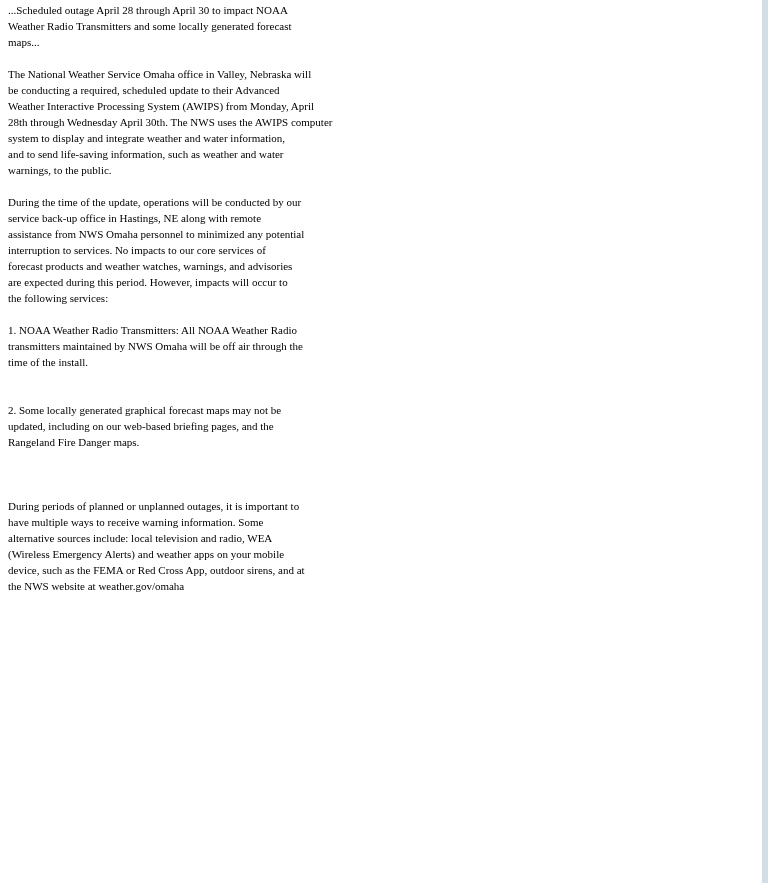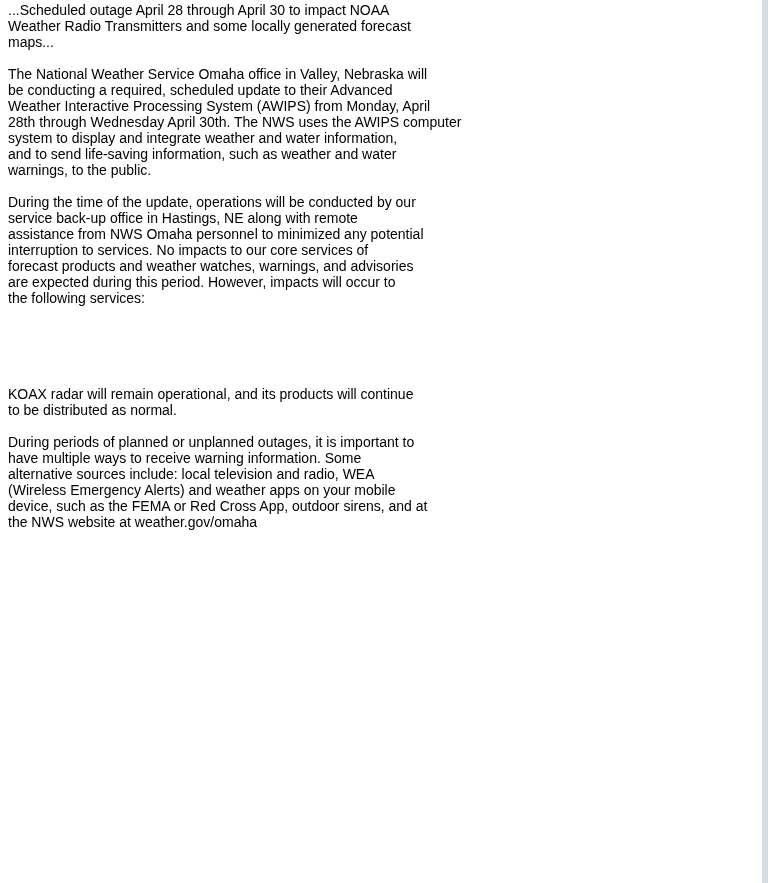--- a/index.html
+++ b/index.html
@@ -31,22 +31,22 @@
     height: 883px;
     background: #d3dde4;
   }
   #document-body {
     position: absolute;
     top: 2px;
     left: 8px;
     right: 8px;
   }
   .text-block {
-    font-family: Liberation Sans, sans-serif;
-    font-size: 14px;
+    font-family: Liberation Serif, serif;
+    font-size: 11px;
     line-height: 16px;
     color: #000000;
     white-space: pre-wrap;
     letter-spacing: 0;
     margin: 0;
     font-weight: 400;
   }
   .spacer {
     height: 16px;
     line-height: 16px;
@@ -76,30 +76,34 @@
 
     <pre class="text-block">During the time of the update, operations will be conducted by our
 service back-up office in Hastings, NE along with remote
 assistance from NWS Omaha personnel to minimized any potential
 interruption to services. No impacts to our core services of
 forecast products and weather watches, warnings, and advisories
 are expected during this period. However, impacts will occur to
 the following services:</pre>
     <div class="spacer"> </div>
 
+    <pre class="text-block">1. NOAA Weather Radio Transmitters: All NOAA Weather Radio
+transmitters maintained by NWS Omaha will be off air through the
+time of the install.</pre>
     <div class="spacer"> </div>
 
     <div class="spacer"> </div>
 
+    <pre class="text-block">2. Some locally generated graphical forecast maps may not be
+updated, including on our web-based briefing pages, and the
+Rangeland Fire Danger maps.</pre>
     <div class="spacer"> </div>
 
     <div class="spacer"> </div>
 
-    <pre class="text-block">KOAX radar will remain operational, and its products will continue
-to be distributed as normal.</pre>
     <div class="spacer"> </div>
 
     <pre class="text-block">During periods of planned or unplanned outages, it is important to
 have multiple ways to receive warning information. Some
 alternative sources include: local television and radio, WEA
 (Wireless Emergency Alerts) and weather apps on your mobile
 device, such as the FEMA or Red Cross App, outdoor sirens, and at
 the NWS website at weather.gov/omaha</pre>
 
   </div>

